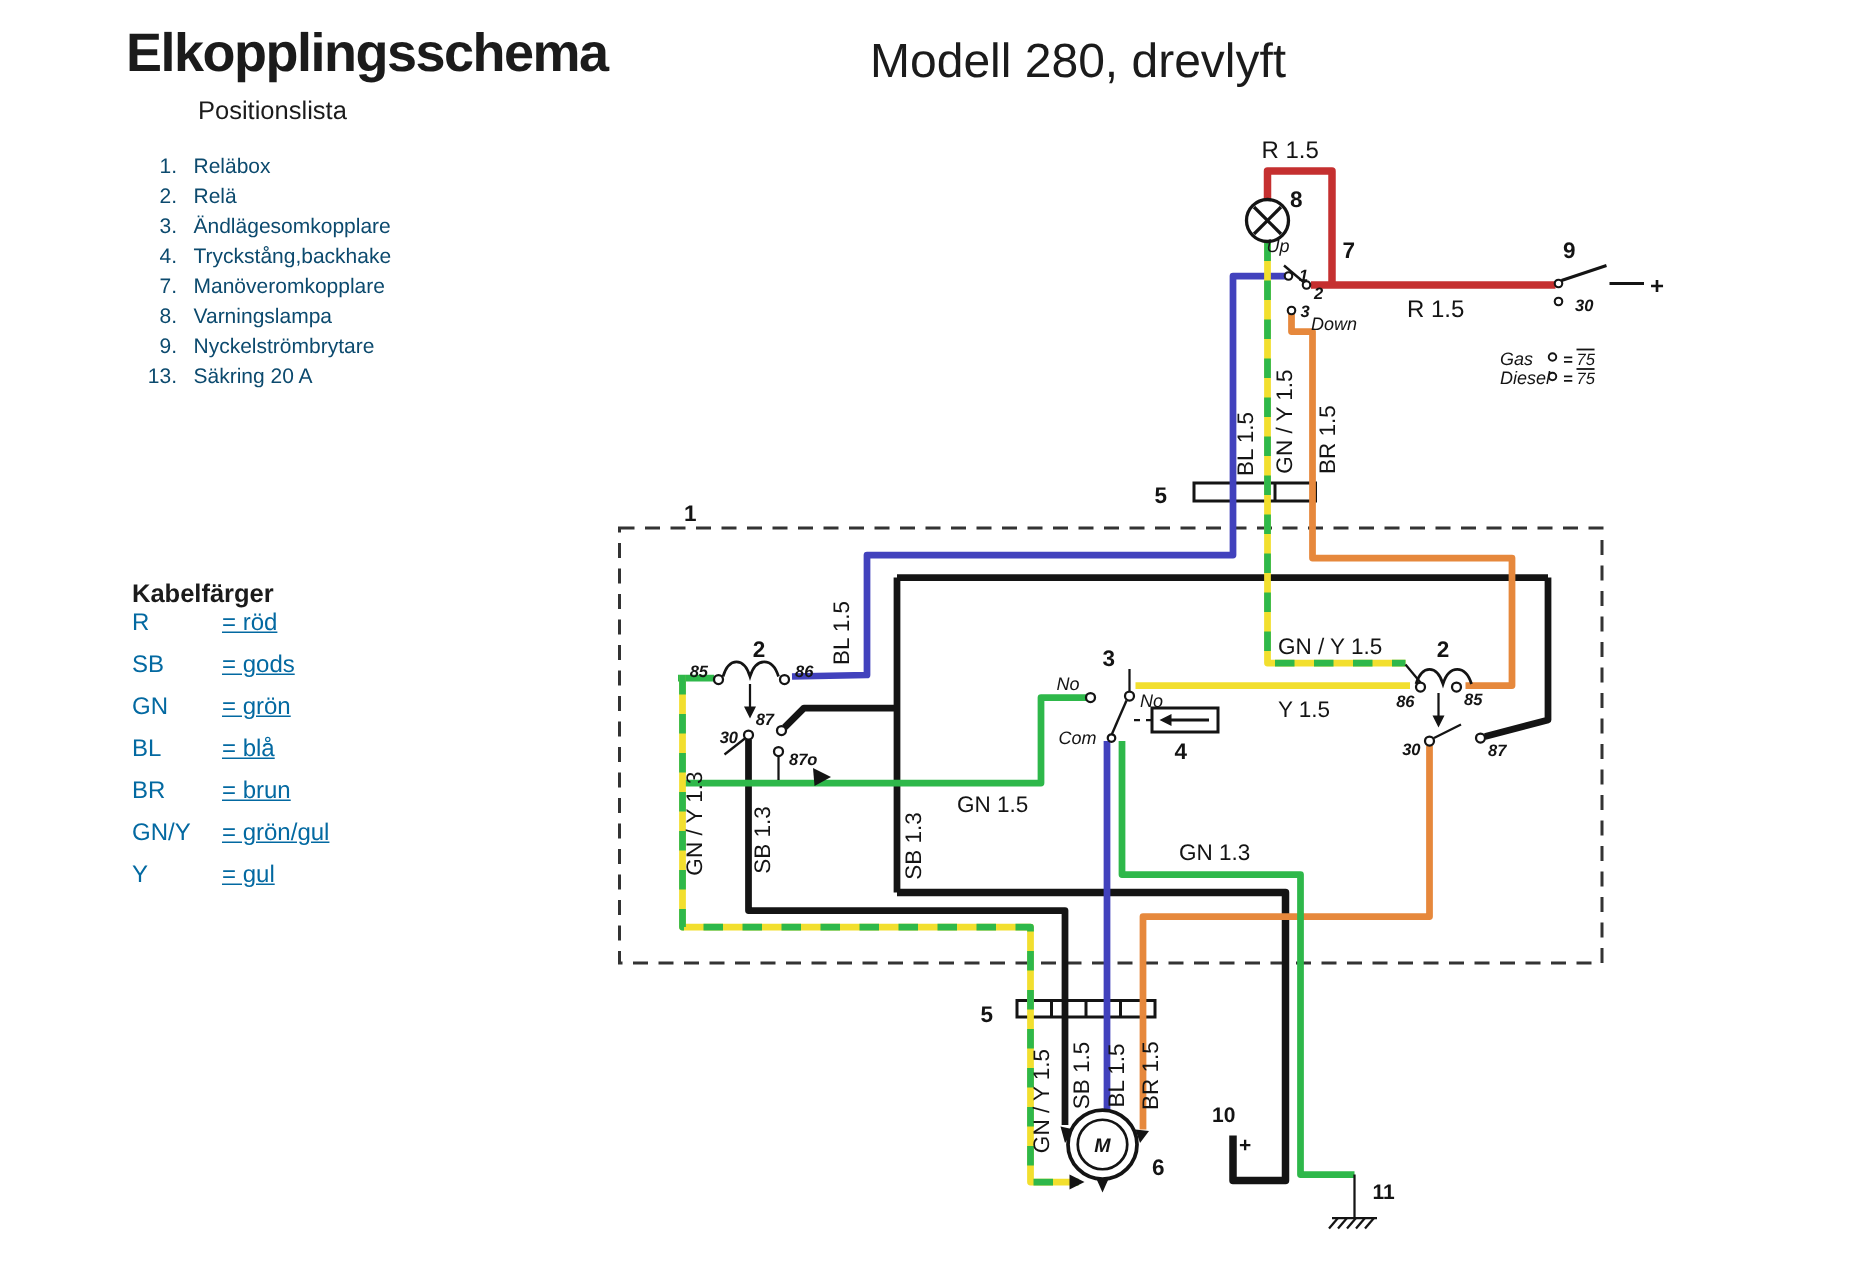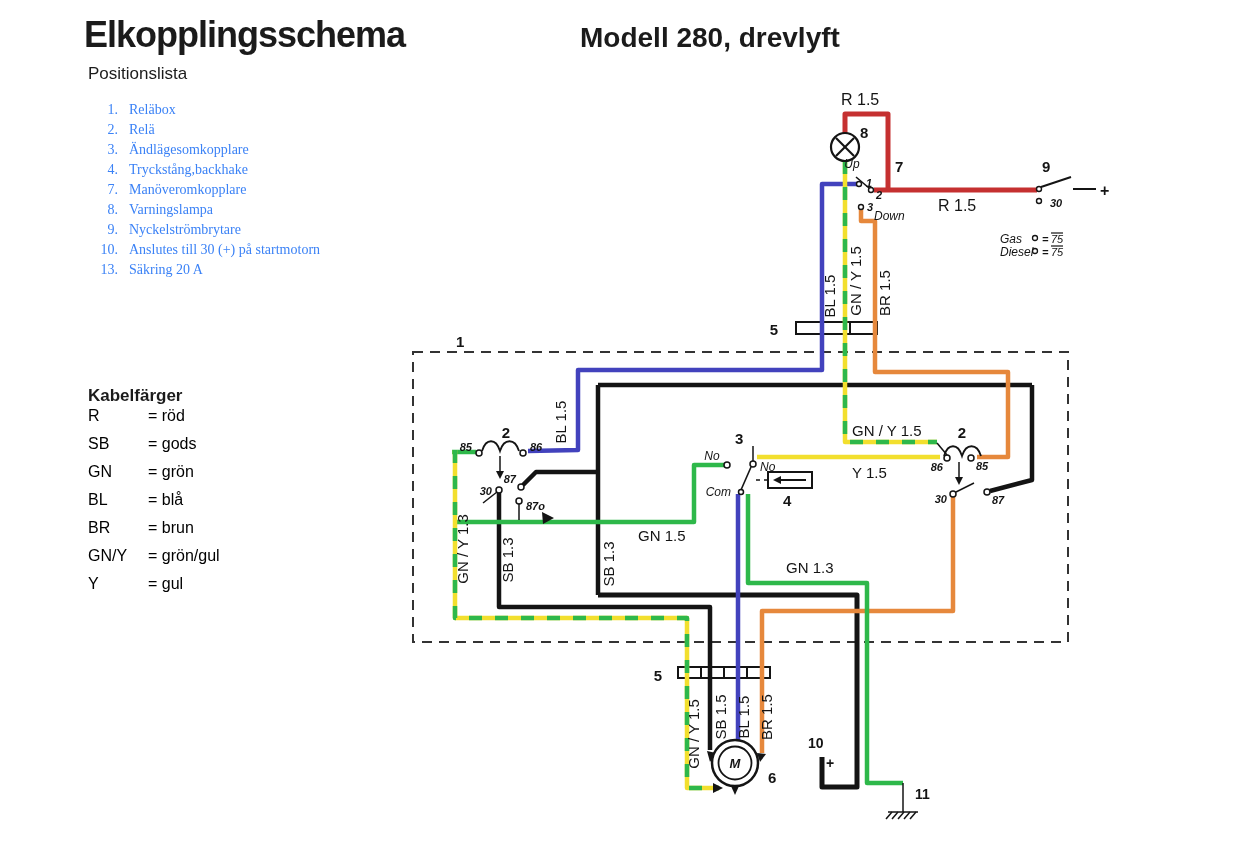--- a/index.html
+++ b/index.html
@@ -1,25 +1,25 @@
 <!DOCTYPE html>
 <html><head>
 <meta charset="utf-8">
 <style>
   html,body{margin:0;padding:0;background:#fff;}
   body{width:1240px;height:846px;position:relative;overflow:hidden;
        font-family:"Liberation Sans","DejaVu Sans",sans-serif;color:#1b1b1b;}
   .abs{position:absolute;}
   .title{font-size:36px;font-weight:bold;letter-spacing:-1px;}
-  .model{font-size:28px;font-weight:bold;}
-  .sect{font-size:17px;}
+  .model{font-size:32px;font-weight:normal;}
+  .sect{font-size:17px;margin-left:44px;}
   .sect-b{font-size:17px;font-weight:bold;margin-top:16px;}
-  .pos-row{font-size:14px;line-height:20px;color:#3b82f6;white-space:nowrap;font-family:Liberation Serif, serif;}
+  .pos-row{font-size:14px;line-height:20px;color:#0c4a6e;white-space:nowrap;}
   .pos-row .num{display:inline-block;width:30px;text-align:right;margin-right:11px;}
-  .leg-row{font-size:16px;line-height:28px;color:#000000;white-space:nowrap;}
+  .leg-row{font-size:16px;line-height:28px;color:#0369a1;white-space:nowrap;text-decoration:underline;}
   .leg-row .code{display:inline-block;width:60px;}
   svg{position:absolute;left:0;top:0;}
   svg text{font-family:"Liberation Sans","DejaVu Sans",sans-serif;fill:#141414;}
   .lbl{font-size:15px;}
   .lbl16{font-size:16px;}
   .posnum{font-size:15px;font-weight:bold;}
   .posnum14{font-size:14px;font-weight:bold;}
   .term{font-size:11px;font-style:italic;font-weight:bold;}
   .ital{font-size:12px;font-style:italic;}
   .mtxt{font-size:13px;font-style:italic;font-weight:bold;}
@@ -249,21 +249,20 @@
 <div class="abs sect" style="left:88px;top:64px;">Positionslista</div>
 
 <div class="abs" style="left:88px;top:100px;">
   <div class="pos-row"><span class="num">1.</span><span>Reläbox</span></div>
   <div class="pos-row"><span class="num">2.</span><span>Relä</span></div>
   <div class="pos-row"><span class="num">3.</span><span>Ändlägesomkopplare</span></div>
   <div class="pos-row"><span class="num">4.</span><span>Tryckstång,backhake</span></div>
   <div class="pos-row"><span class="num">7.</span><span>Manöveromkopplare</span></div>
   <div class="pos-row"><span class="num">8.</span><span>Varningslampa</span></div>
   <div class="pos-row"><span class="num">9.</span><span>Nyckelströmbrytare</span></div>
-  <div class="pos-row"><span class="num">10.</span><span>Anslutes till 30 (+) på startmotorn</span></div>
   <div class="pos-row"><span class="num">13.</span><span>Säkring 20 A</span></div>
 </div>
 
 <div class="abs sect-b" style="left:88px;top:370px;">Kabelfärger</div>
 
 <div class="abs" style="left:88px;top:402px;">
   <div class="leg-row"><span class="code">R</span><span>= röd</span></div>
   <div class="leg-row"><span class="code">SB</span><span>= gods</span></div>
   <div class="leg-row"><span class="code">GN</span><span>= grön</span></div>
   <div class="leg-row"><span class="code">BL</span><span>= blå</span></div>

